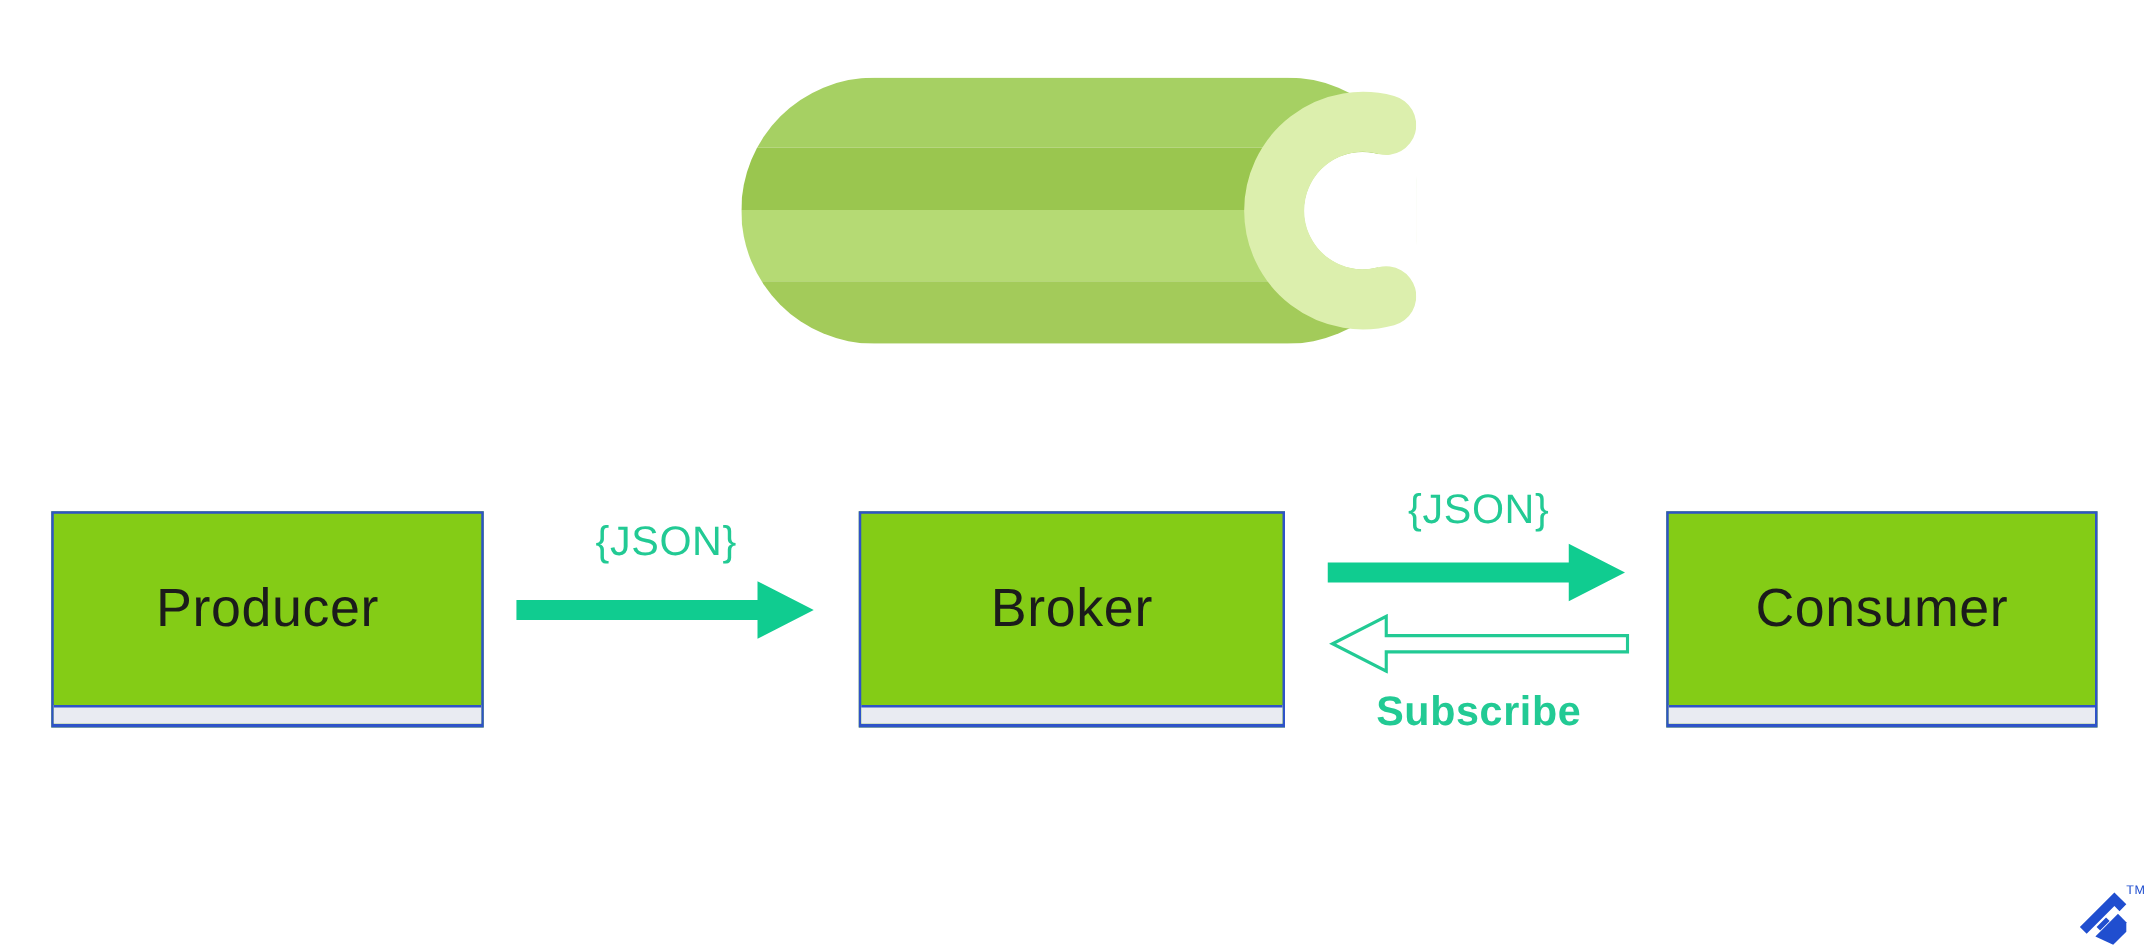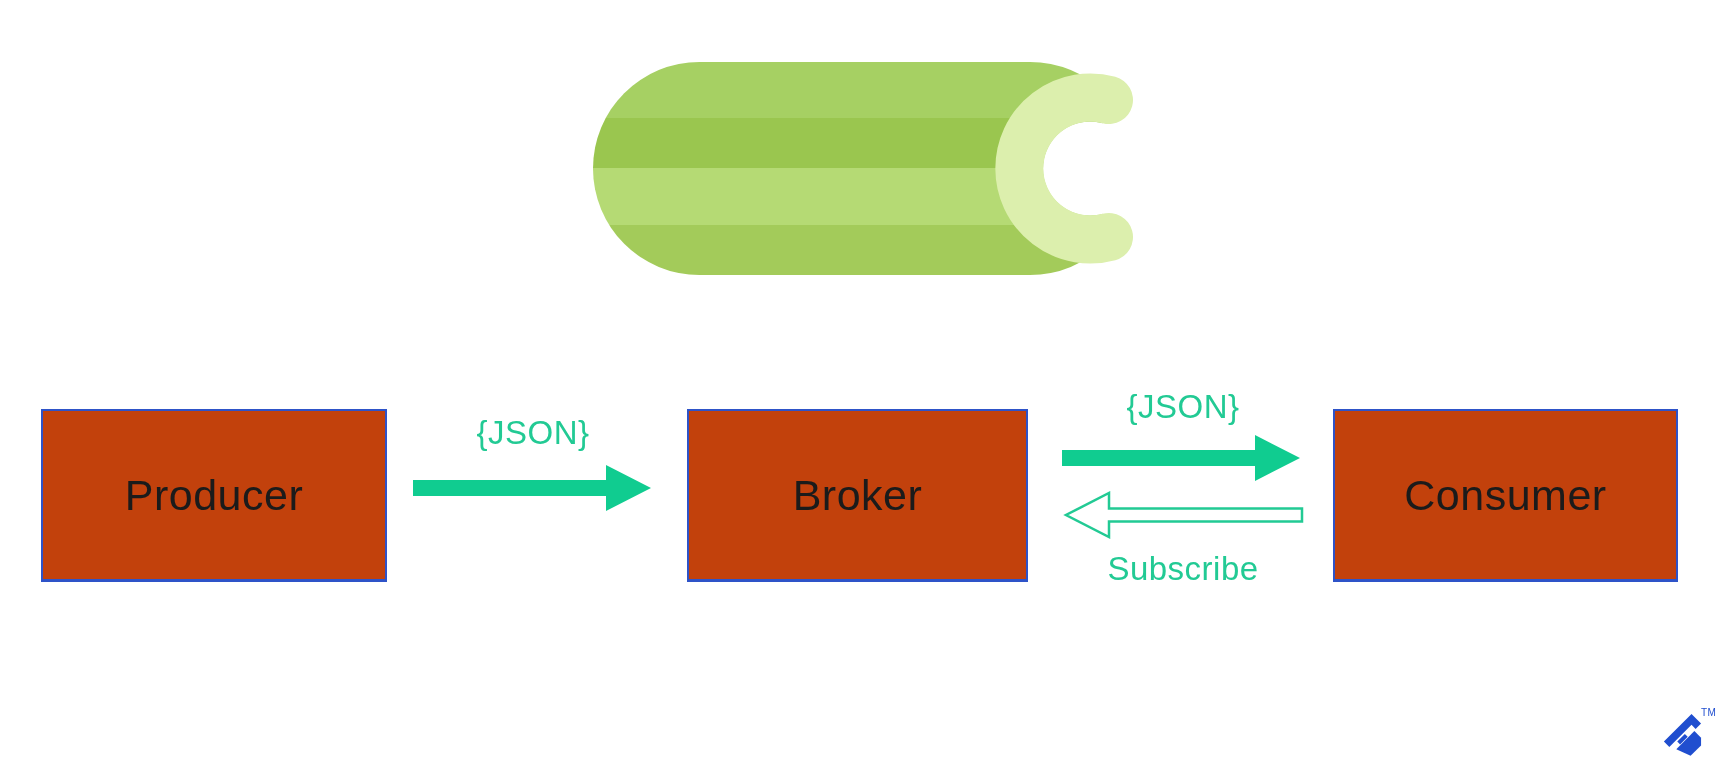--- a/index.html
+++ b/index.html
@@ -5,41 +5,41 @@
   html,body{margin:0;padding:0;background:#ffffff;}
   .stage{
     position:relative;width:1720px;height:760px;background:#ffffff;
     font-family:"Liberation Sans",sans-serif;overflow:hidden;
   }
   
   .celery-logo{position:absolute;left:593px;top:62px;}
   
   .node{
     position:absolute;top:409px;height:173px;box-sizing:border-box;
-    border:2px solid #2e53c8;border-bottom-width:3px;background:#c2410c;
-    display:flex;flex-direction:row;
+    border:2px solid #2e53c8;border-bottom-width:3px;background:#84cc16;
+    display:flex;flex-direction:column;
   }
   .node-producer{left:41px;width:346px;}
   .node-broker{left:687px;width:341px;}
   .node-consumer{left:1333px;width:345px;}
   .node-label{
     flex:1;display:flex;align-items:center;justify-content:center;
     font-size:43px;color:#1b1b1b;letter-spacing:0.5px;
   }
   .node-footer{
     height:13px;background:#e9ebf2;border-top:2px solid #2e53c8;
   }
   
   .edge-label{
     position:absolute;text-align:center;color:#22ca94;
     font-size:33px;font-weight:500;letter-spacing:0.5px;
   }
   .edge-label-json-1{left:413px;width:240px;top:414px;}
   .edge-label-json-2{left:1062px;width:242px;top:388px;}
-  .edge-label-subscribe{left:1062px;width:242px;top:550px;}
+  .edge-label-subscribe{left:1062px;width:242px;top:550px;font-weight:bold;}
   .arrow{position:absolute;}
   .arrow-1{left:413px;top:464px;}
   .arrow-2{left:1062px;top:434px;}
   .arrow-3{left:1062px;top:491px;}
   
   .brand-mark{position:absolute;left:1662px;top:709px;}
   .brand-tm{
     position:absolute;left:1701px;top:707px;color:#204ecf;
     font-size:10px;font-weight:normal;letter-spacing:0.5px;
   }

